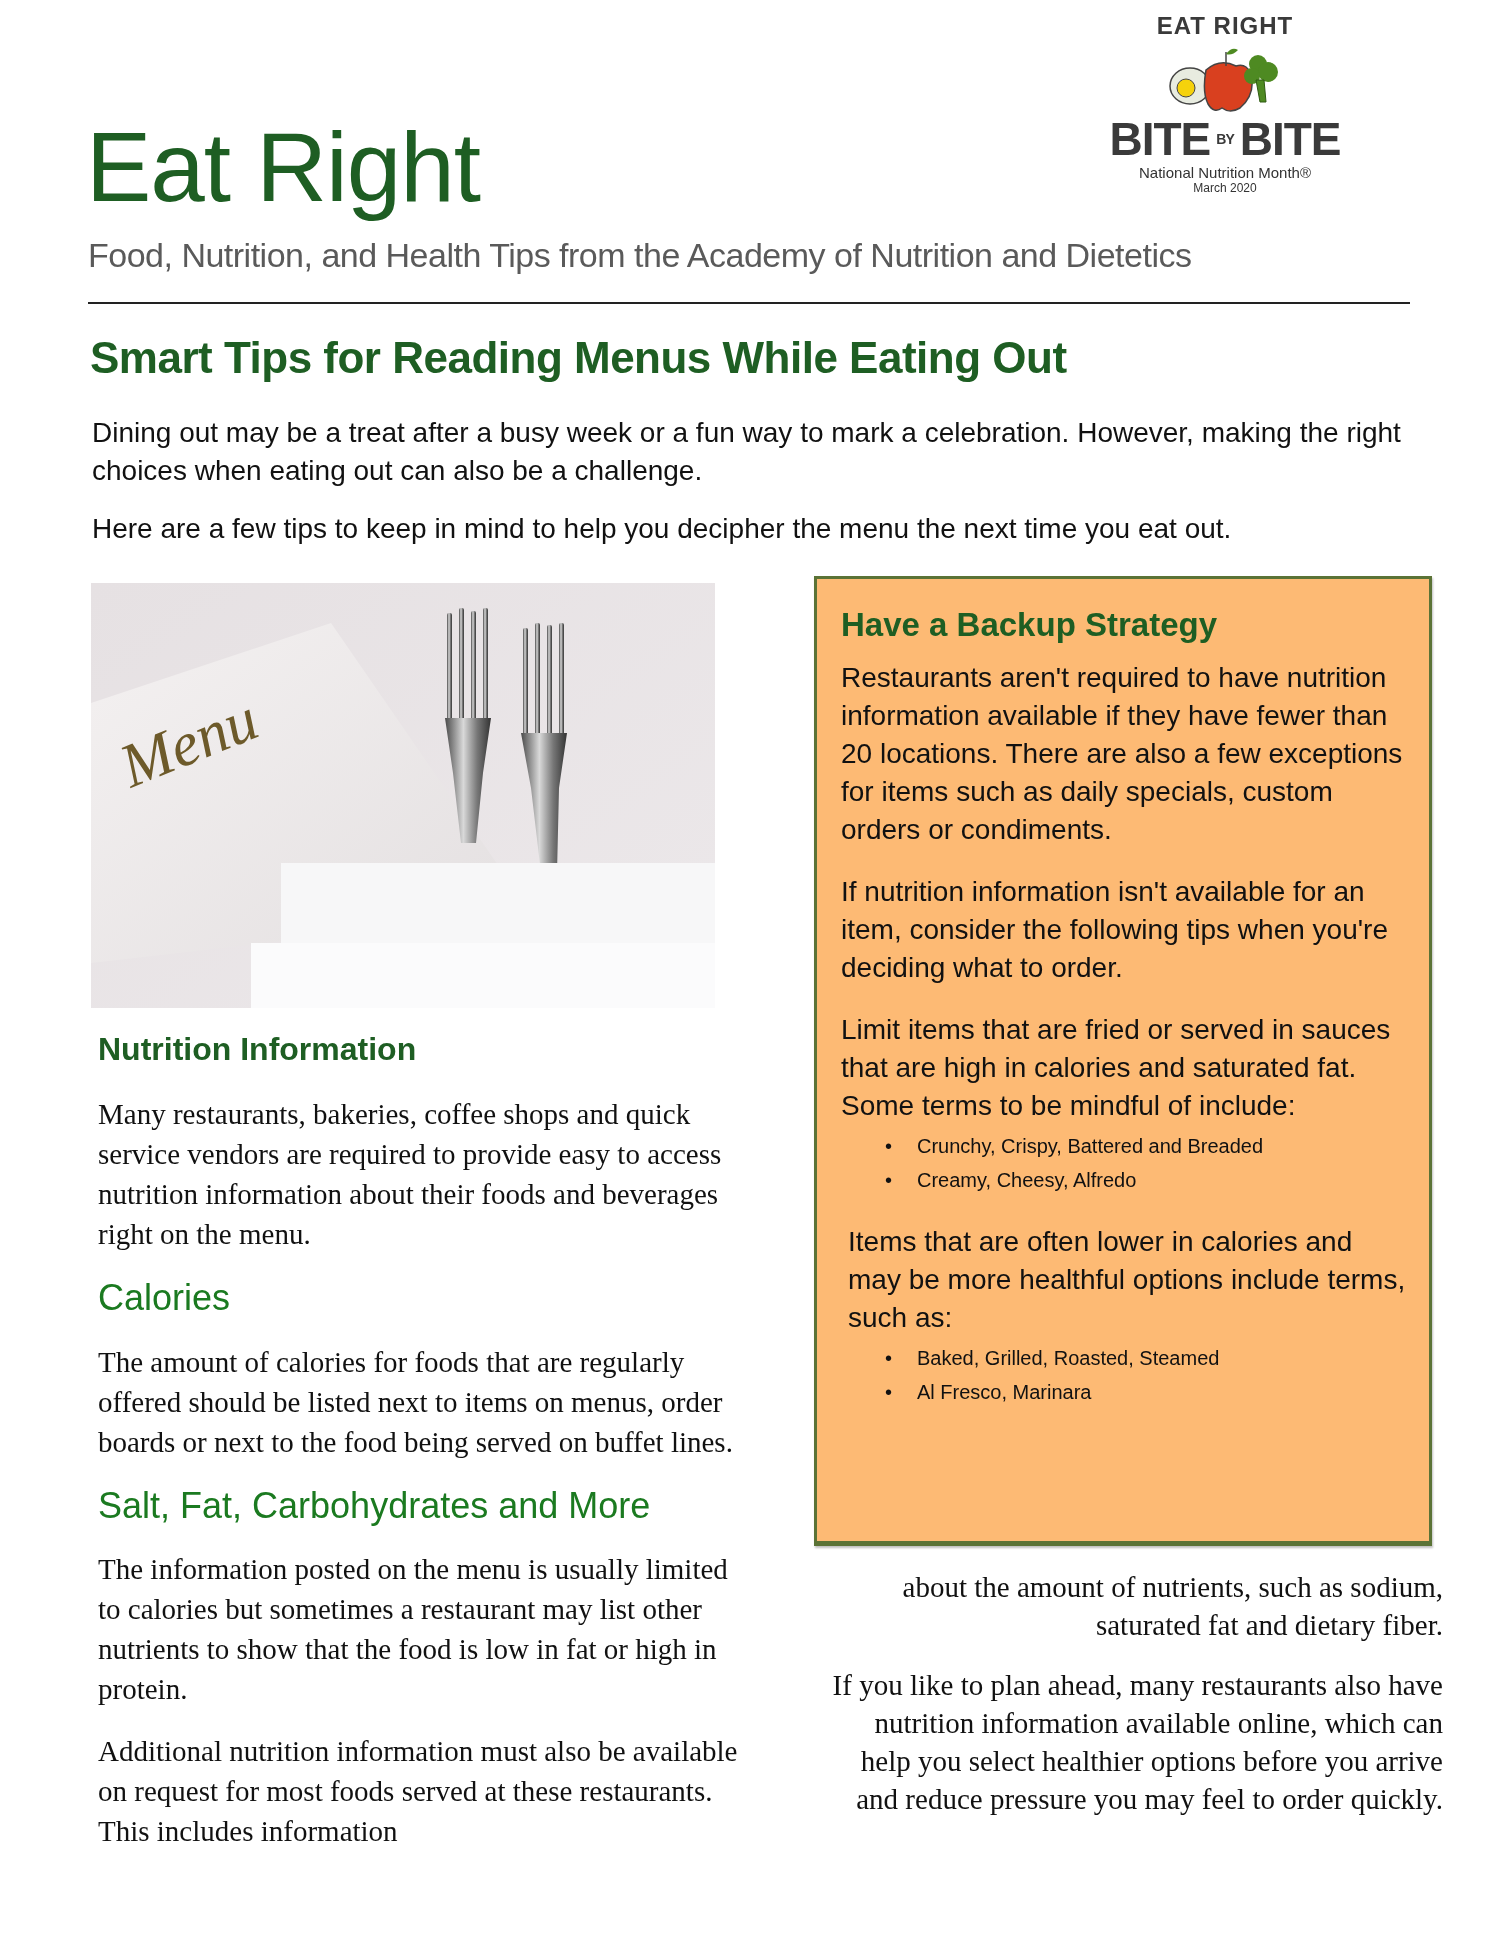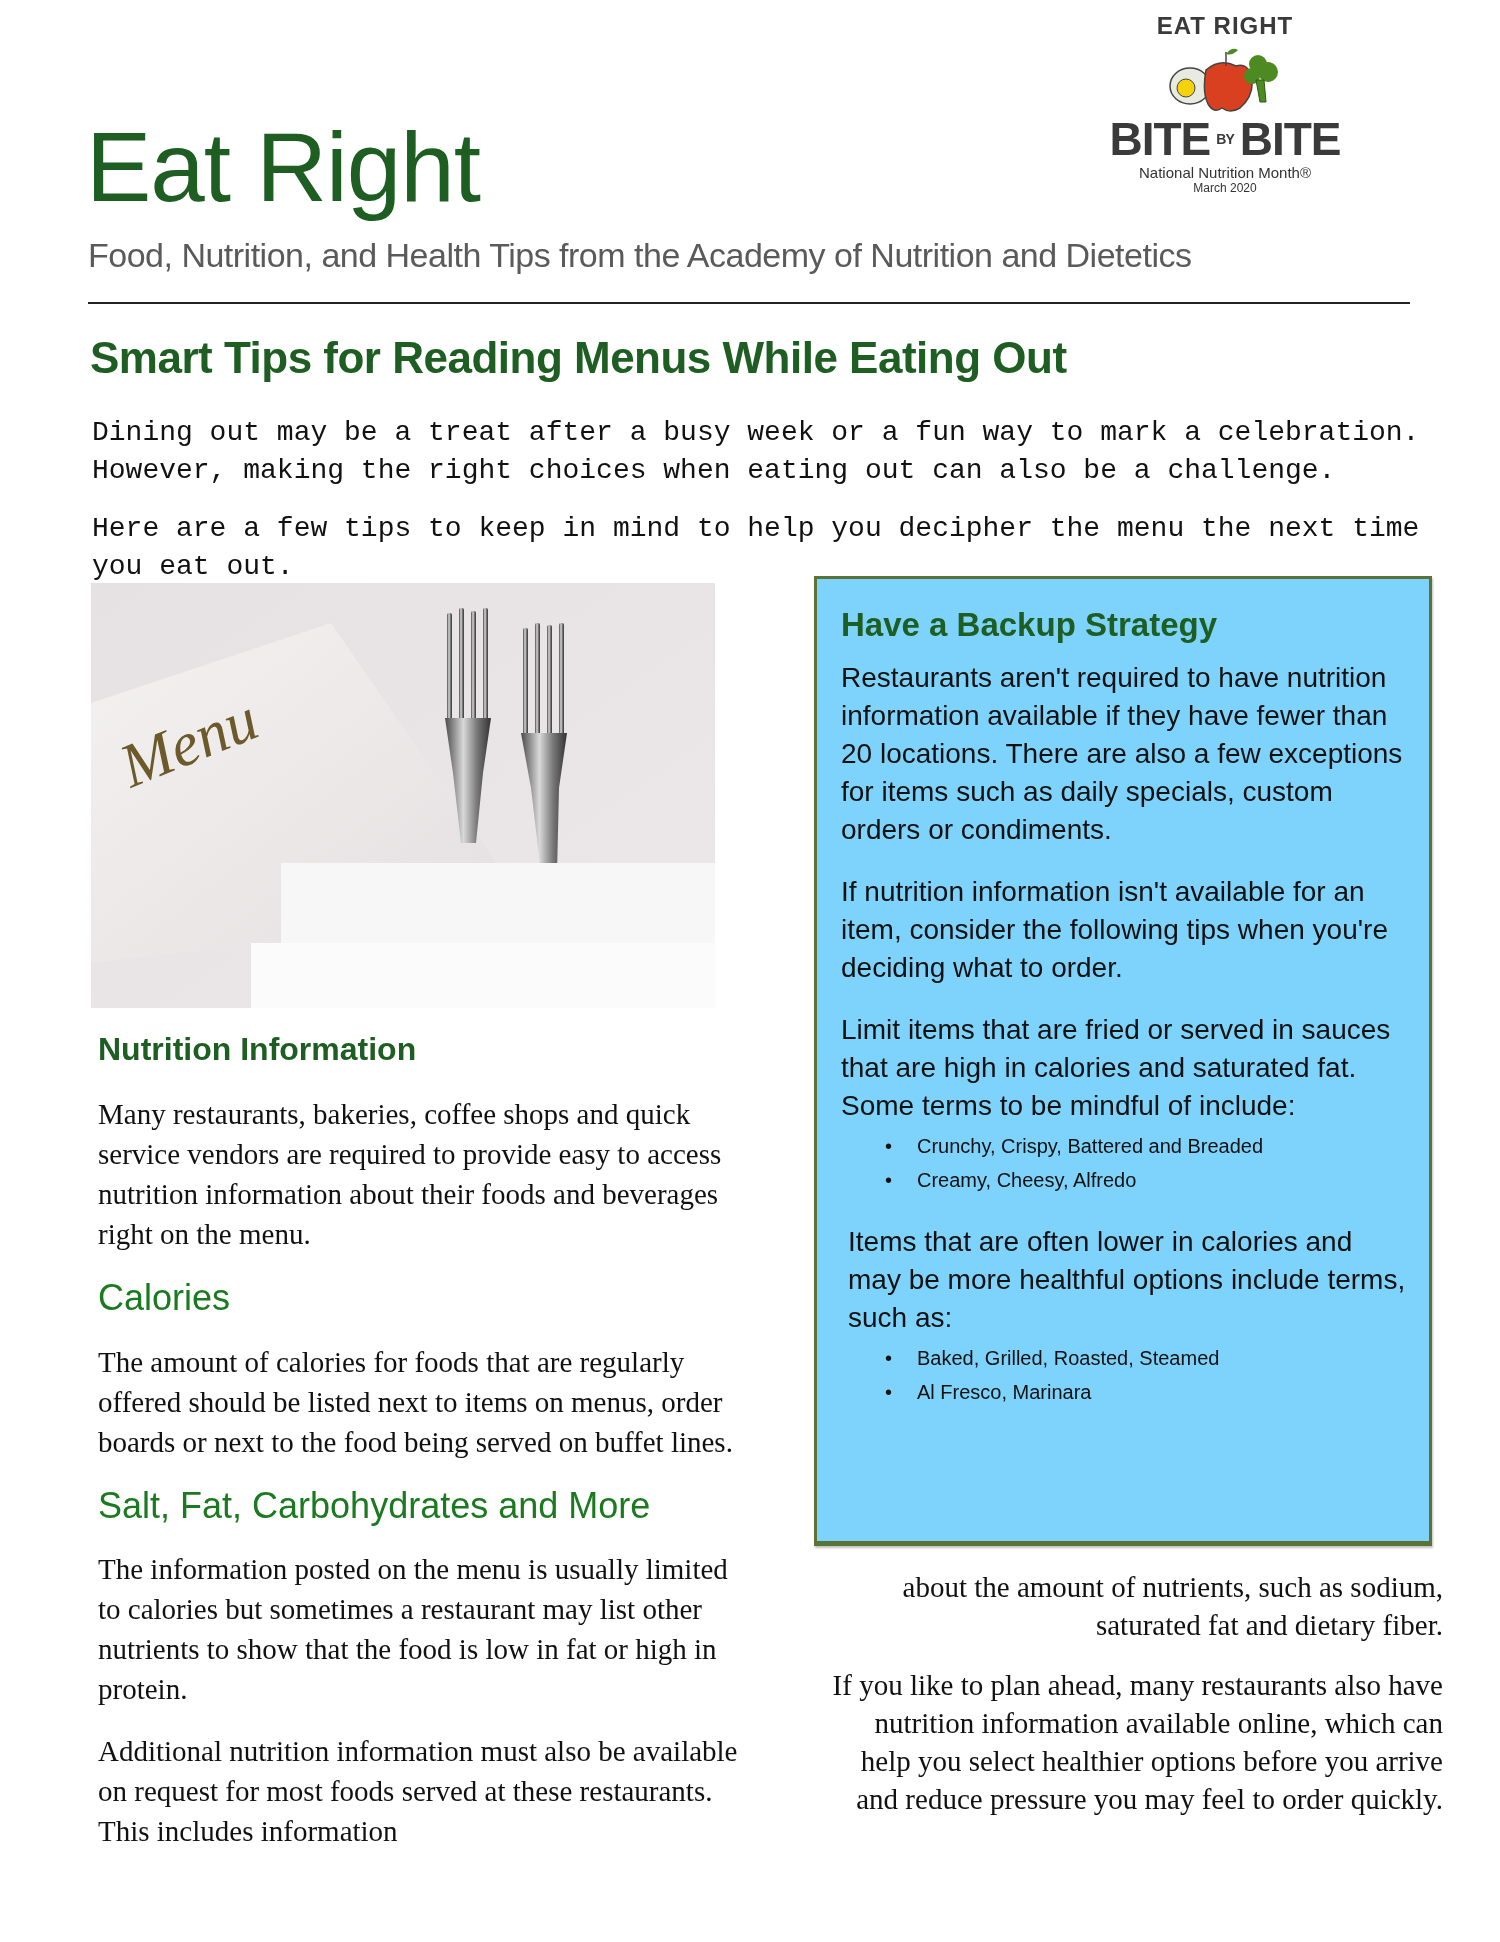--- a/index.html
+++ b/index.html
@@ -33,35 +33,35 @@
     
     .h1 {
       left: 90px; top: 334px;
       font-family: "Liberation Sans", sans-serif; font-weight: bold;
       font-size: 44px; color: #1e5e23; letter-spacing: -0.5px; line-height: 1.1;
     }
     .intro {
       left: 92px; top: 414px; width: 1330px;
       font-family: "Liberation Sans", sans-serif; font-size: 28px; line-height: 38px; color: #111;
     }
-    .intro p { margin-bottom: 20px; font-family: Liberation Mono, monospace; }
+    .intro p { margin-bottom: 20px; }
 
     
     .photo { left: 91px; top: 583px; width: 624px; height: 425px; overflow: hidden; background: #eae7e8; }
 
     
     .leftcol { left: 98px; top: 1030px; width: 640px; }
     .h2 { font-family: "Liberation Sans", sans-serif; font-weight: bold; font-size: 32px; color: #1e5e23; line-height: 1.2; margin-bottom: 26px; }
     .h3 { font-family: "Liberation Sans", sans-serif; font-size: 36px; color: #1b7a20; line-height: 1.2; margin-bottom: 22px; }
     .serif { font-family: "Liberation Serif", serif; font-size: 29px; line-height: 40px; color: #111; margin-bottom: 22px; }
 
     
     .box {
       left: 814px; top: 576px; width: 618px; height: 970px;
-      background: #7dd3fc; border: 3px solid #5b7336; border-bottom-width: 5px;
+      background: #fdba74; border: 3px solid #5b7336; border-bottom-width: 5px;
       box-shadow: 1px 2px 2px rgba(0,0,0,0.25);
       padding: 26px 22px 0 24px;
     }
     .box .bh { font-family: "Liberation Sans", sans-serif; font-weight: bold; font-size: 33px; color: #1e5e23; line-height: 1.2; margin-bottom: 14px; }
     .box .bp { font-family: "Liberation Sans", sans-serif; font-size: 28px; line-height: 38px; color: #111; margin-bottom: 24px; }
     .box ul { list-style: none; margin: -20px 0 26px 44px; }
     .box li { font-family: "Liberation Sans", sans-serif; font-size: 20px; line-height: 34px; color: #111; position: relative; padding-left: 32px; }
     .box li::before { content: "\2022"; position: absolute; left: 0; top: 0; }
     .box .indent { margin-left: 7px; }
 

